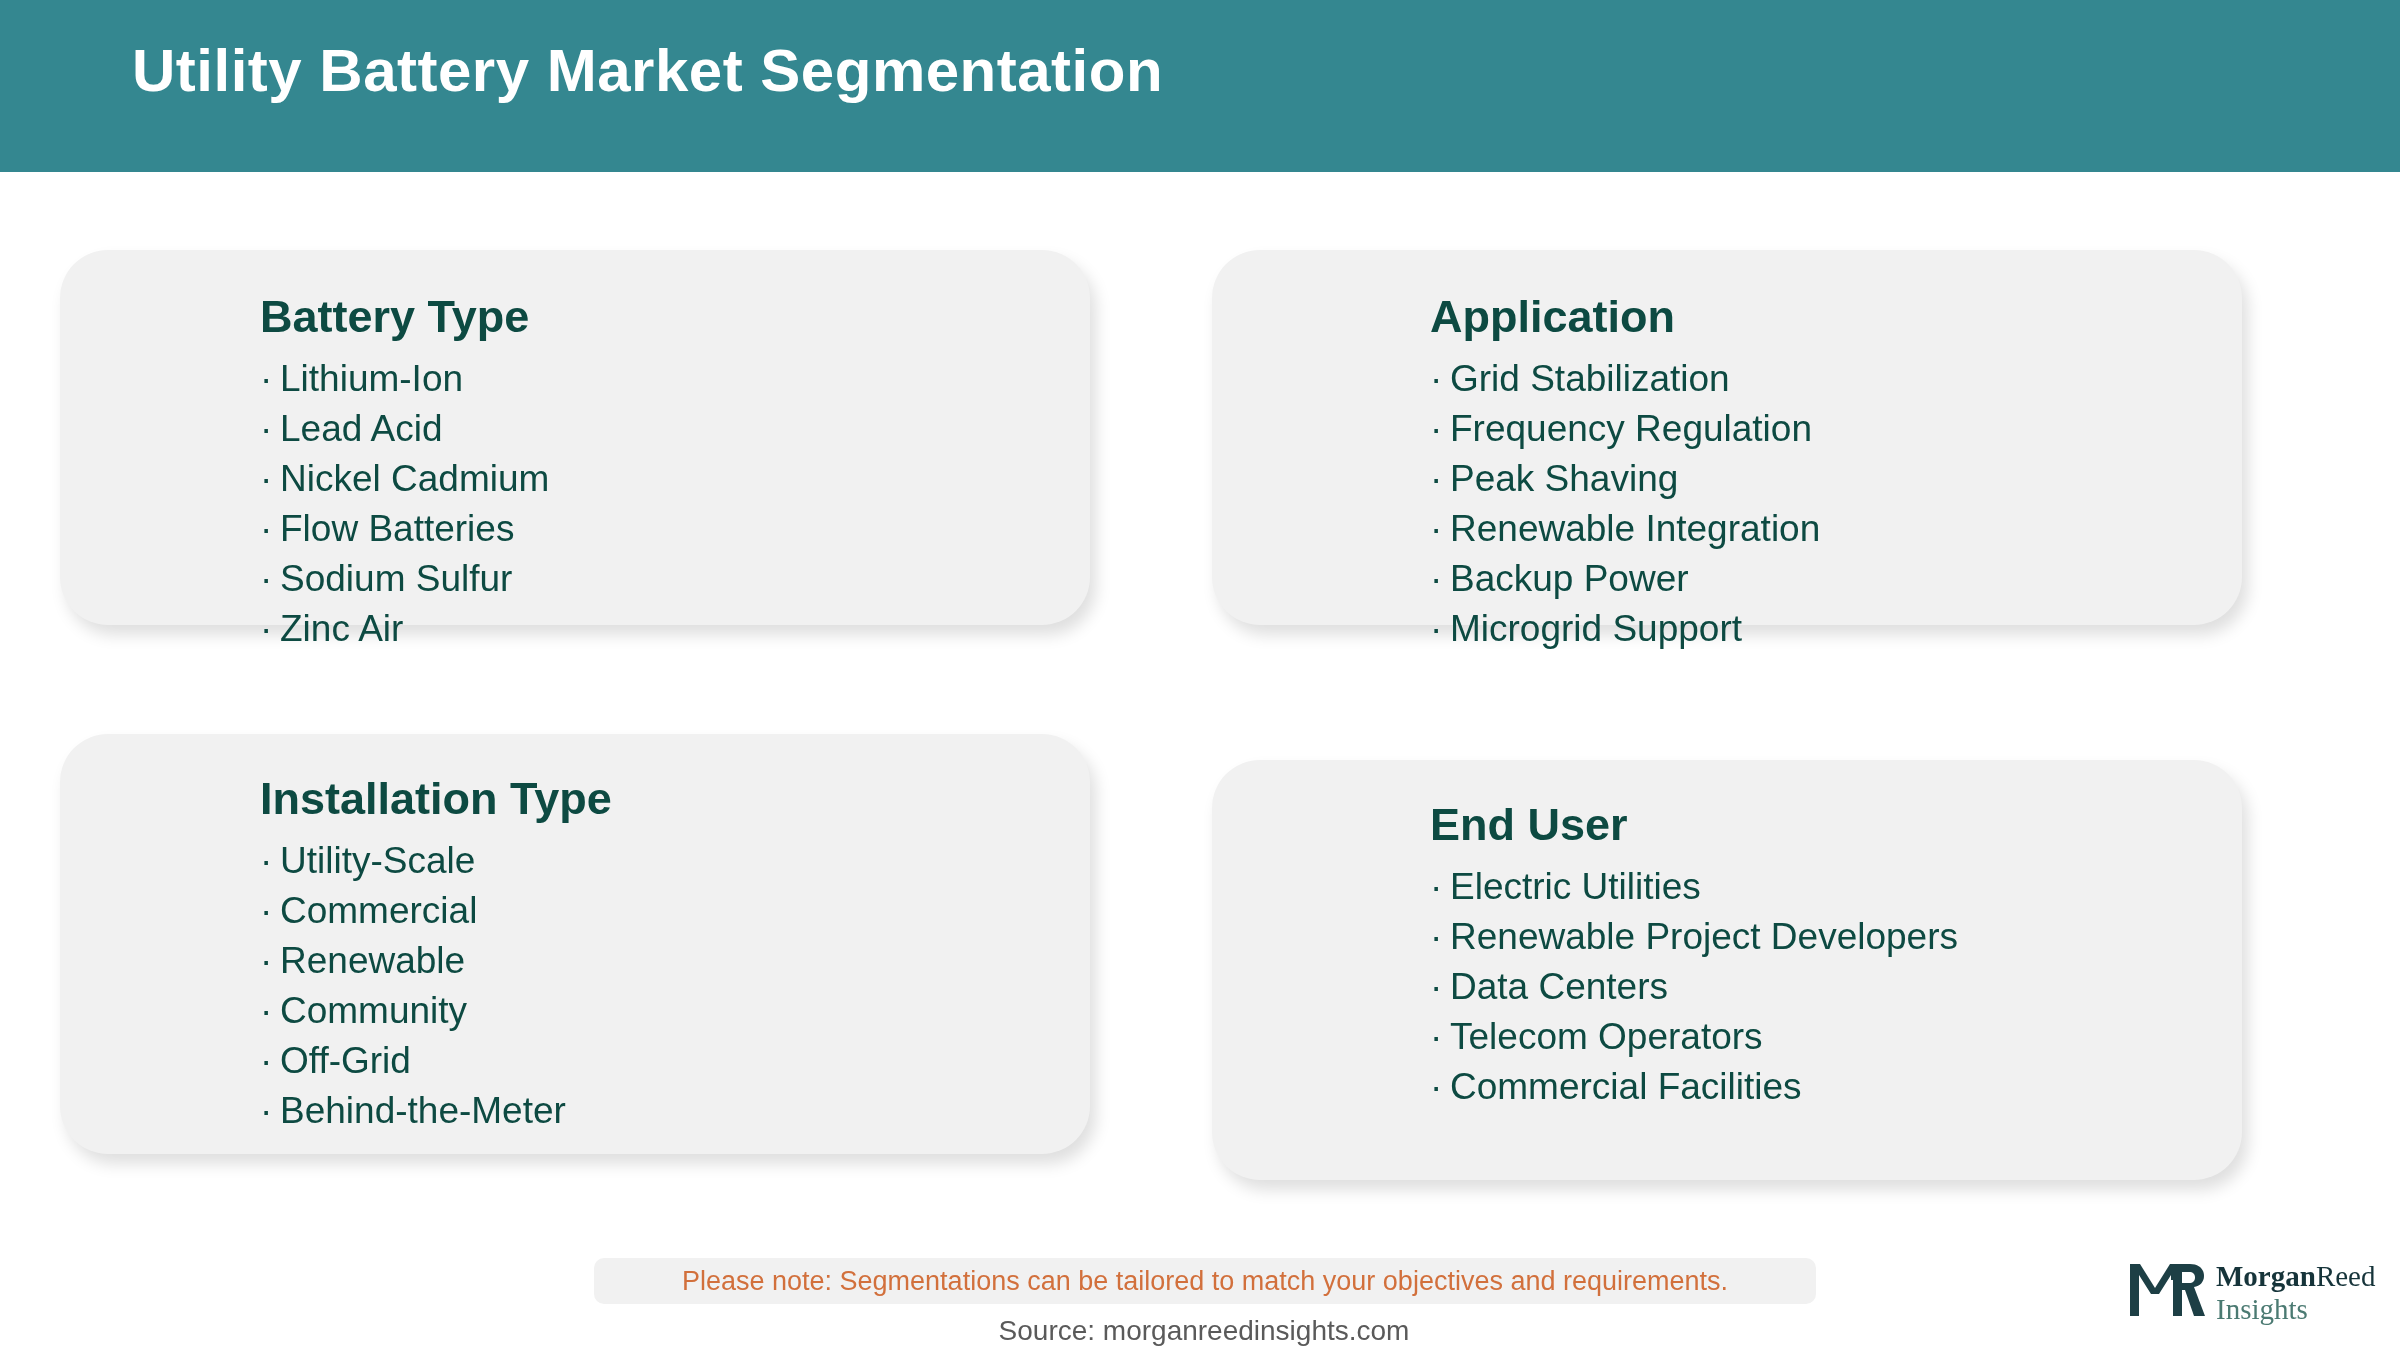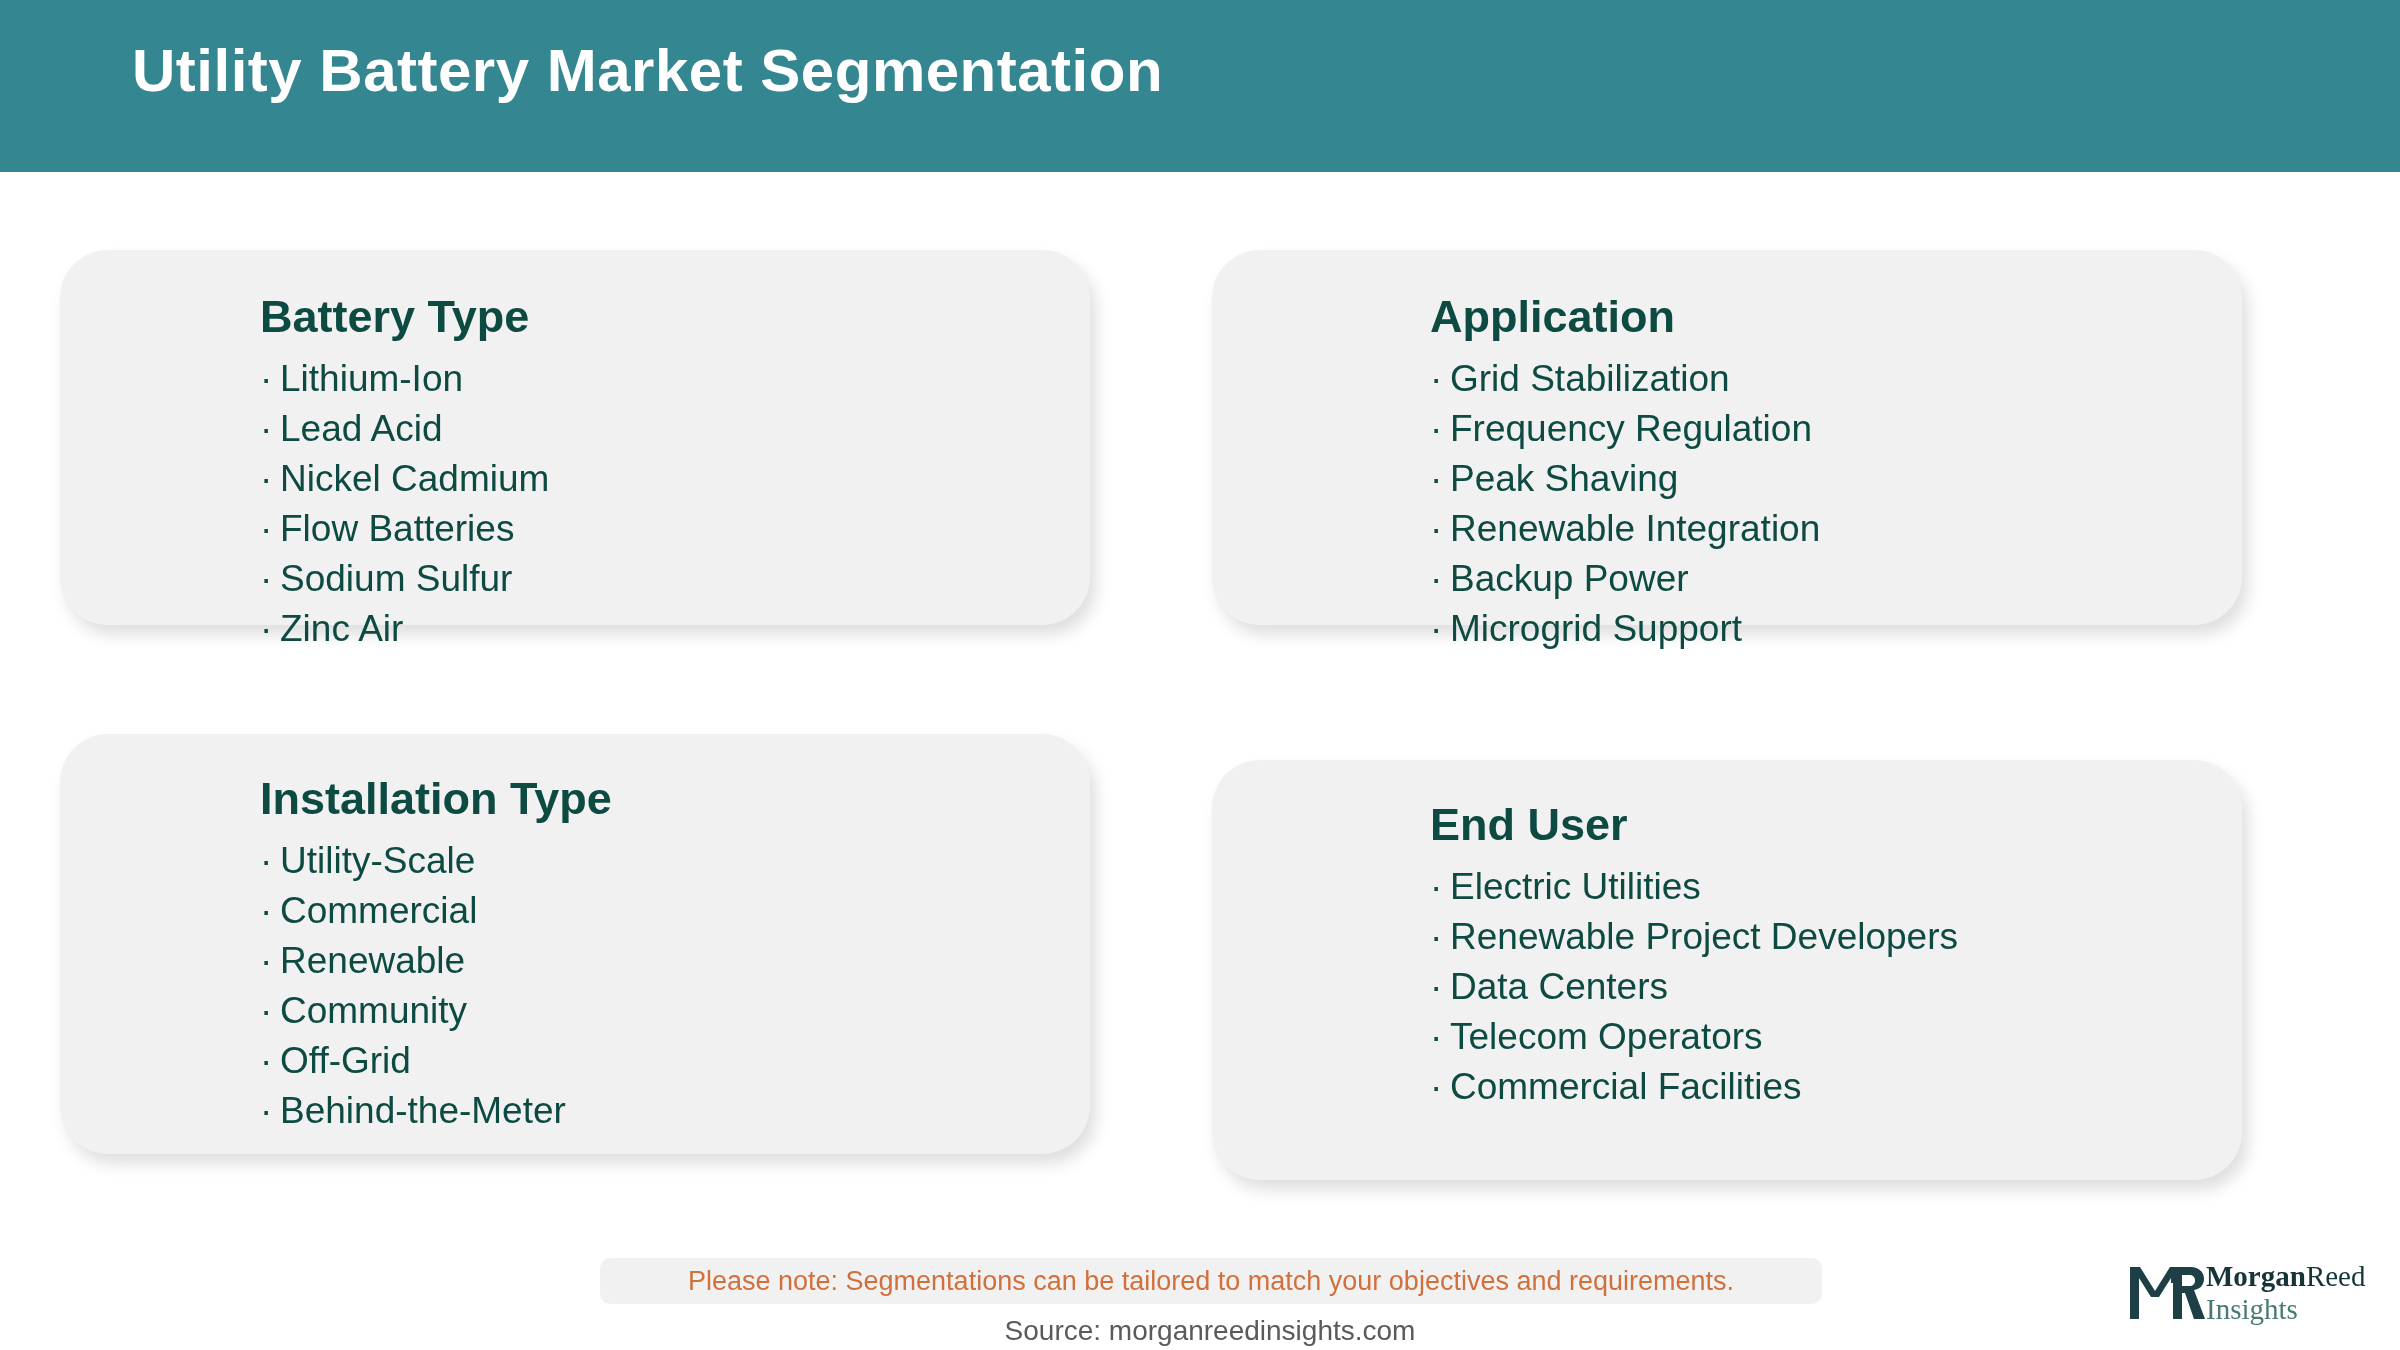--- a/index.html
+++ b/index.html
@@ -90,21 +90,21 @@
   }
   .bullet-dot {
     display: inline-block;
     width: 20px;
     color: #0d4a42;
   }
 
   
   .footer {
     position: absolute;
-    left: 10px;
+    left: 4px;
     top: 1252px;
     width: 2372px;
     height: 98px;
     padding-left: 11px;
   }
   .note-pill {
     position: absolute;
     left: 590px;
     top: 6px;
     width: 1222px;
@@ -131,21 +131,21 @@
     color: #5a5a5a;
     white-space: nowrap;
   }
 
   
   .logo {
     position: absolute;
     left: 2128px;
     top: 1262px;
     display: flex;
-    align-items: center;
+    gap: 10px;
   }
   .logo-mark {
     width: 78px;
     height: 56px;
     flex: 0 0 auto;
   }
   .logo-words {
     display: flex;
     flex-direction: column;
     justify-content: center;

